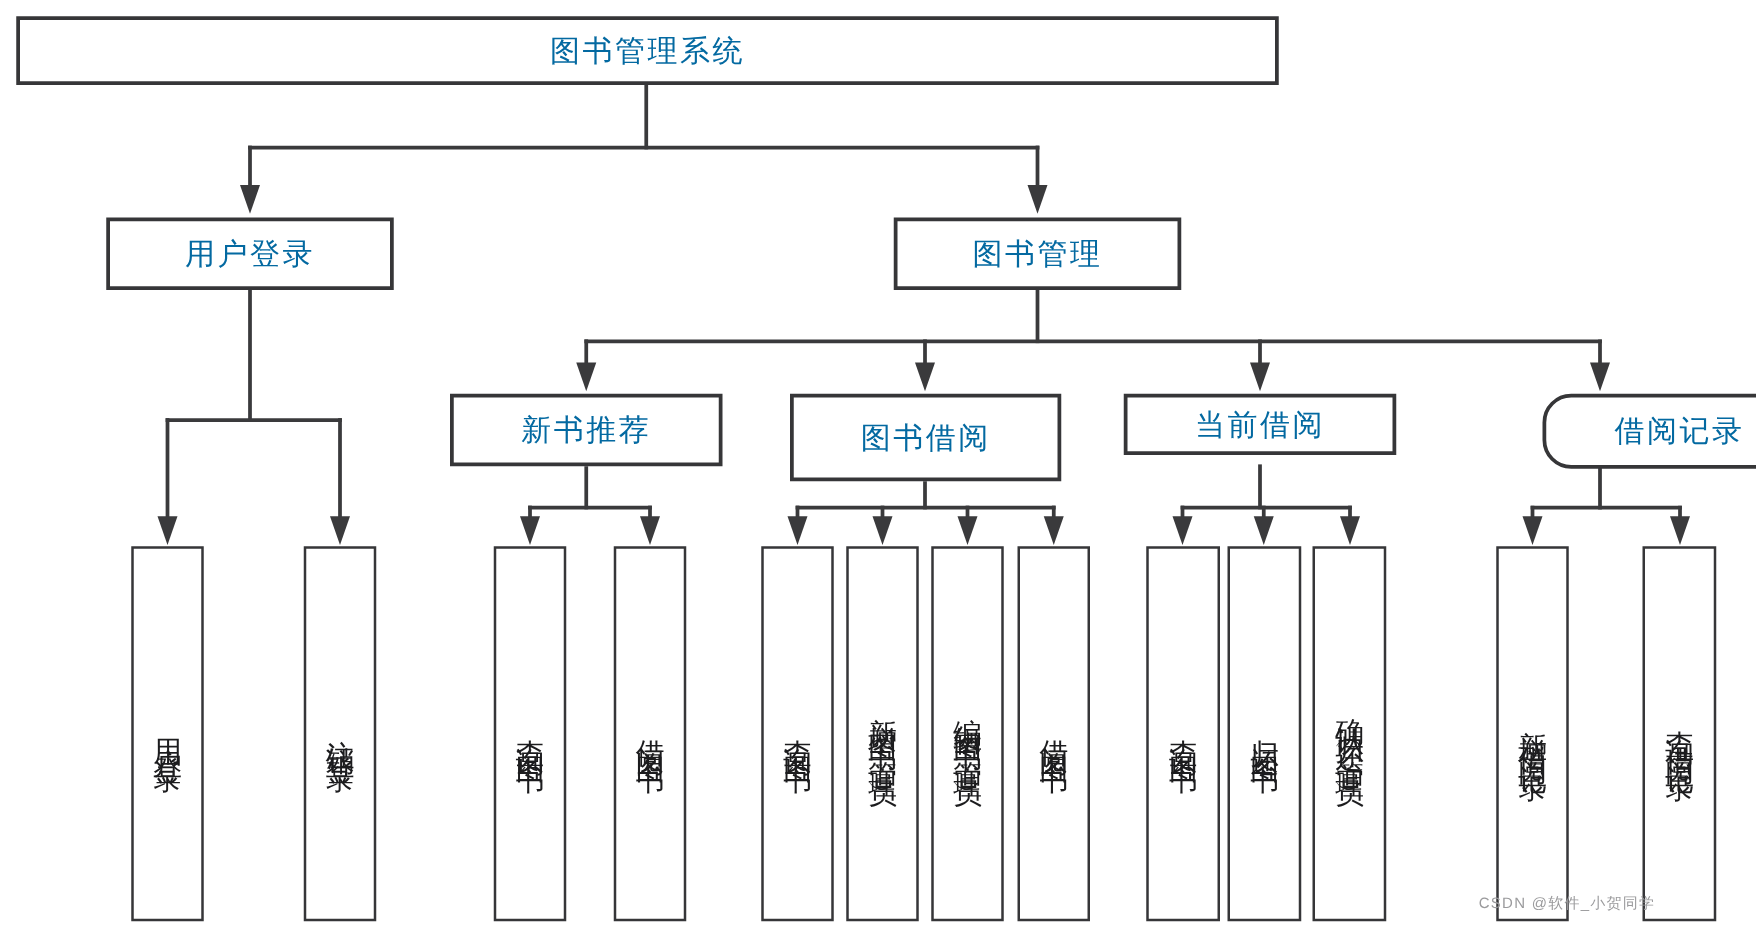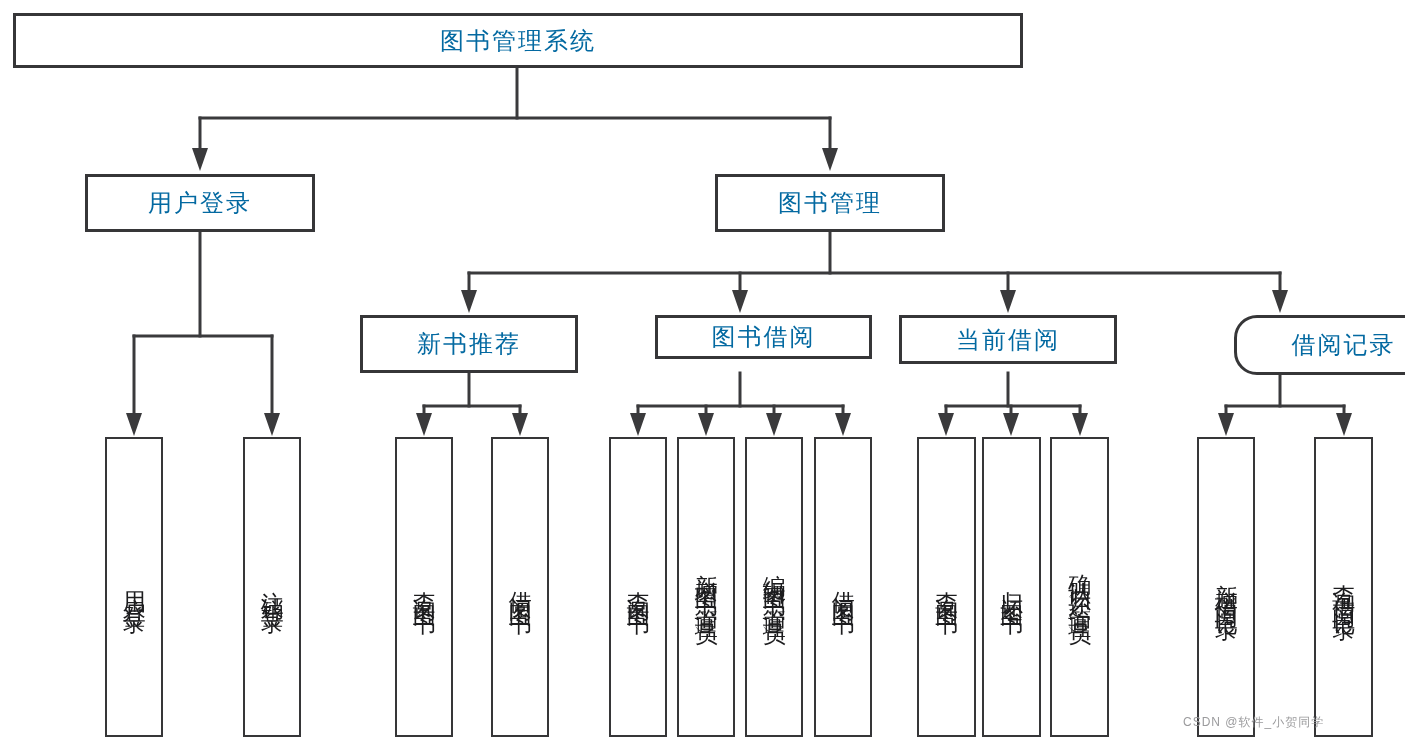--- a/index.html
+++ b/index.html
@@ -152,21 +152,21 @@
   <div class="box" style="left:85px; top:174px; width:230px; height:58px;">
     <span class="label">用户登录</span>
   </div>
   <div class="box" style="left:715px; top:174px; width:230px; height:58px;text-align:right;">
     <span class="label">图书管理</span>
   </div>
 
   <div class="box" style="left:360px; top:315px; width:218px; height:58px;">
     <span class="label">新书推荐</span>
   </div>
-  <div class="box" style="left:632px; top:315px; width:217px; height:44px;margin-left:23px;">
+  <div class="box" style="left:632px; top:315px; width:217px; height:70px;">
     <span class="label">图书借阅</span>
   </div>
   <div class="box" style="left:899px; top:315px; width:218px; height:49px;">
     <span class="label">当前借阅</span>
   </div>
   <div class="box" style="left:1234px; top:315px; width:219px; height:60px;border-radius:23px;">
     <span class="label">借阅记录</span>
   </div>
 
   <div class="box leaf" style="left:105px; top:437px; width:58px; height:300px;">

